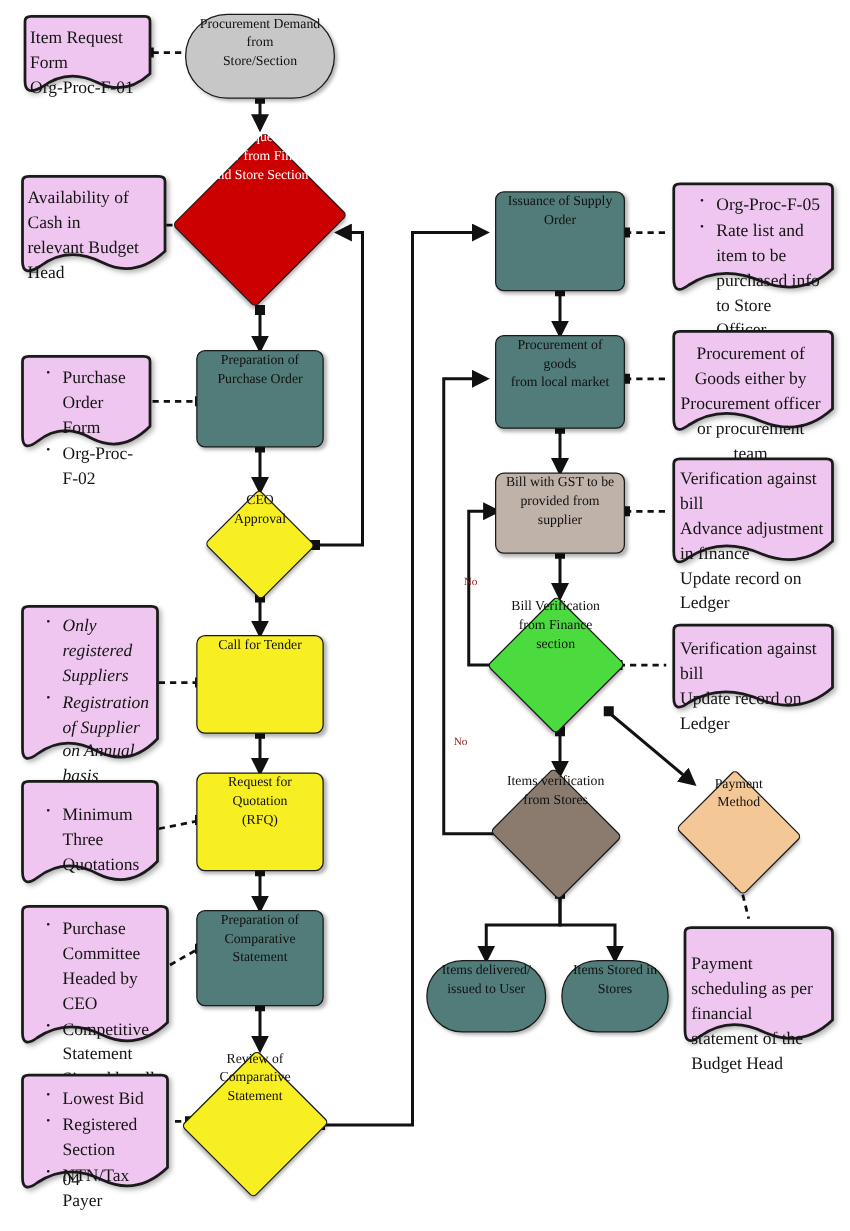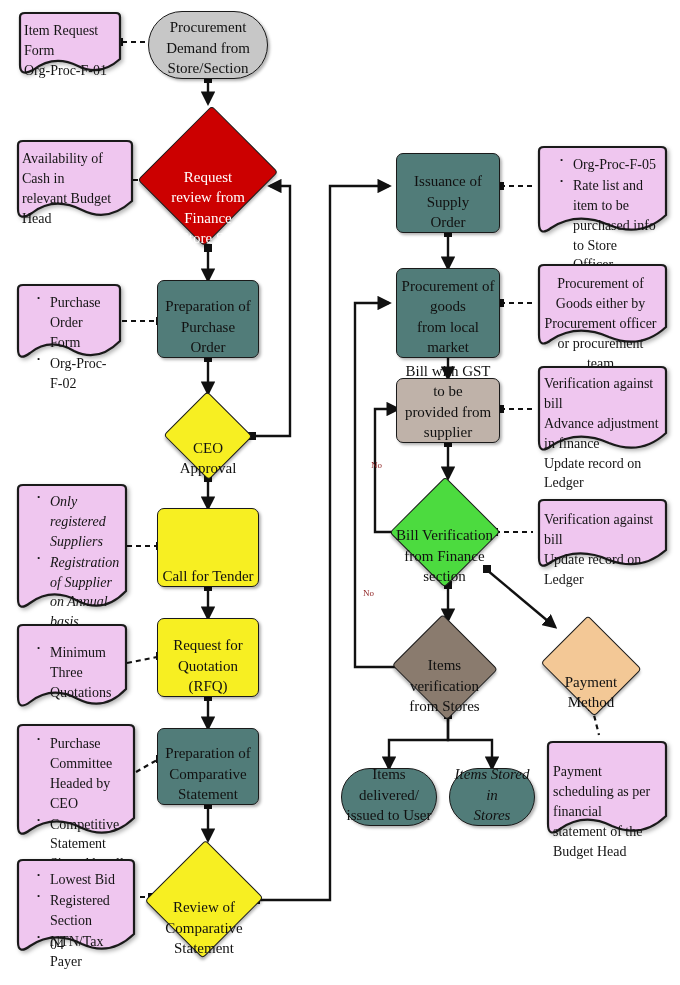--- a/index.html
+++ b/index.html
@@ -18,25 +18,25 @@
   #svg-layer {
     position: absolute;
     left: 0; top: 0;
     width: 680px;
     height: 985px;
   }
   .node {
     position: absolute;
     box-sizing: border-box;
     display: flex;
-    align-items: flex-end;
+    align-items: flex-start;
     justify-content: center;
     text-align: center;
     color: #111111;
-    font-size: 15px;
+    font-size: 11px;
     line-height: 1.35;
     z-index: 5;
   }
   .node .lbl { padding: 0 4px; white-space: pre-line; }
 
   
   .proc {
     border: 1.6px solid #1a1a1a;
     border-radius: 7px;
     box-shadow: 2px 2px 3px rgba(0,0,0,0.30);
@@ -240,21 +240,21 @@
     <span class="lbl">Review of
 Comparative
 Statement</span>
   </div>
 
   <div class="node proc" style="left:396px; top:153px; width:104px; height:80px; background:#517C79;">
     <span class="lbl">Issuance of Supply
 Order</span>
   </div>
 
-  <div class="node proc" style="left:396px; top:268px; width:104px; height:90px; background:#517C79;font-family:Liberation Serif, serif;">
+  <div class="node proc" style="left:396px; top:268px; width:104px; height:75px; background:#517C79;font-family:Liberation Serif, serif;">
     <span class="lbl">Procurement of goods
 from local market</span>
   </div>
 
   <div class="node proc" style="left:396px; top:378px; width:104px; height:65px; background:#BFB2A9;">
     <span class="lbl">Bill with GST to be
 provided from
 supplier</span>
   </div>
 
@@ -275,21 +275,21 @@
     <span class="lbl">Items delivered/
 issued to User</span>
   </div>
 
   <div class="node dec" style="left:539px; top:620px; width:104px; height:92px;">
     <span class="dia" style="background:#F3C896;"></span>
     <span class="lbl">Payment
 Method</span>
   </div>
 
-  <div class="node term" style="left:449px; top:768px; width:86px; height:58px; background:#517C79;font-style:italic;">
+  <div class="node term" style="left:449px; top:768px; width:86px; height:58px; background:#517C79;">
     <span class="lbl">Items Stored in
 Stores</span>
   </div>
 
   <div class="note" style="left:14px; top:11px; width:108px; height:65px;">
     <svg class="noteshape" viewBox="0 0 108 65" preserveAspectRatio="none">
       <path d="M6,6 Q6,2 11,2 L102,2 Q106,2 106,6 L106,48 Q86,66 64,55 Q40,43 19,59 Q6,66 6,54 Z" fill="#EFC6EF" stroke="#1a1a1a" stroke-width="2.2"></path>
     </svg>
     <div class="notebody">
       <div class="plain">

